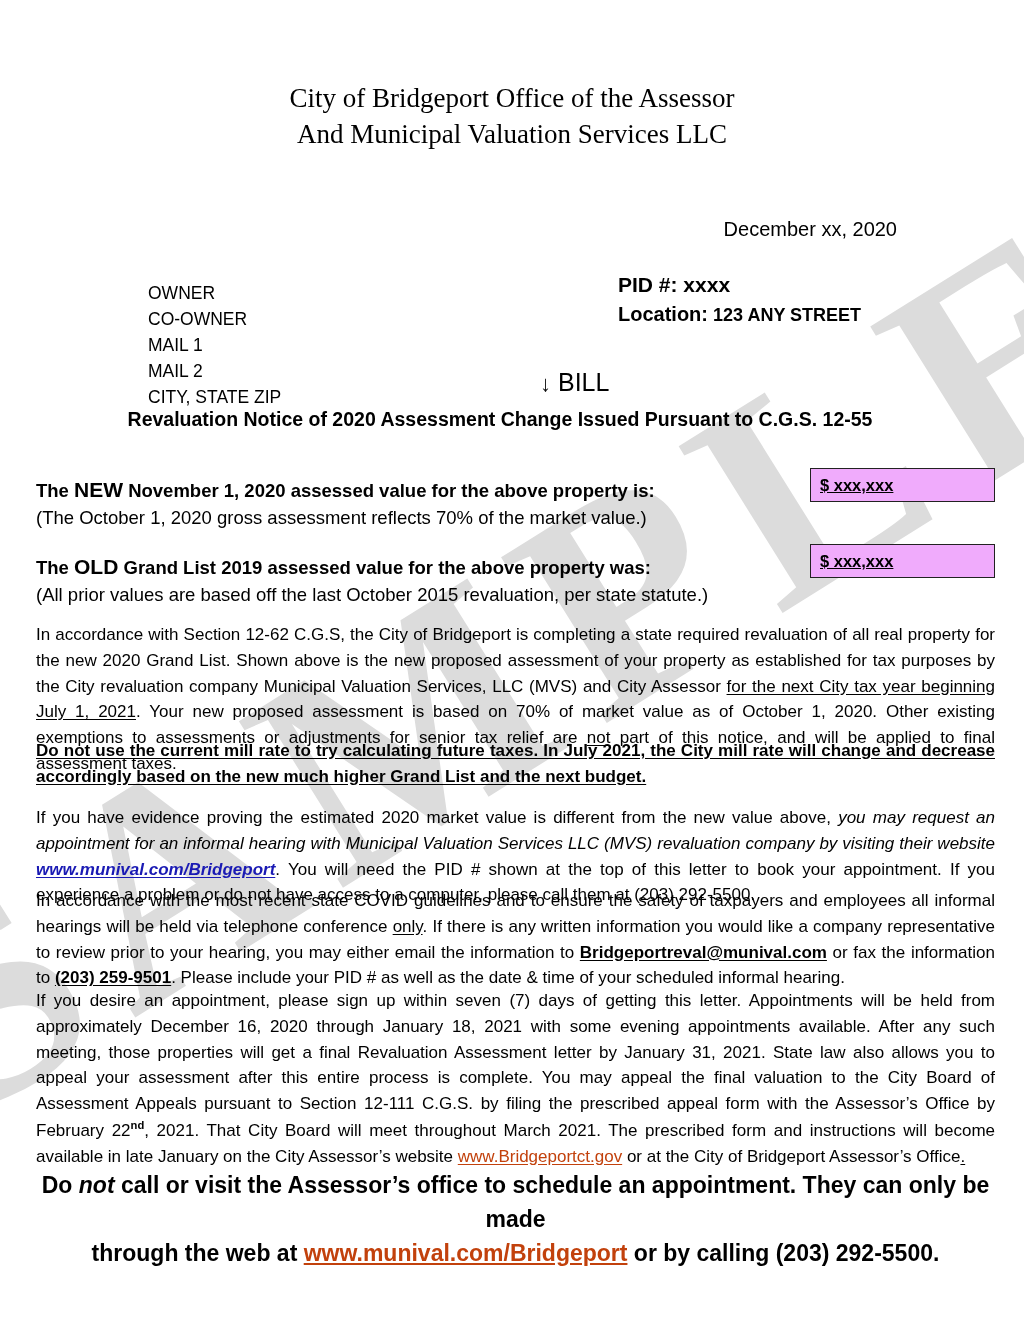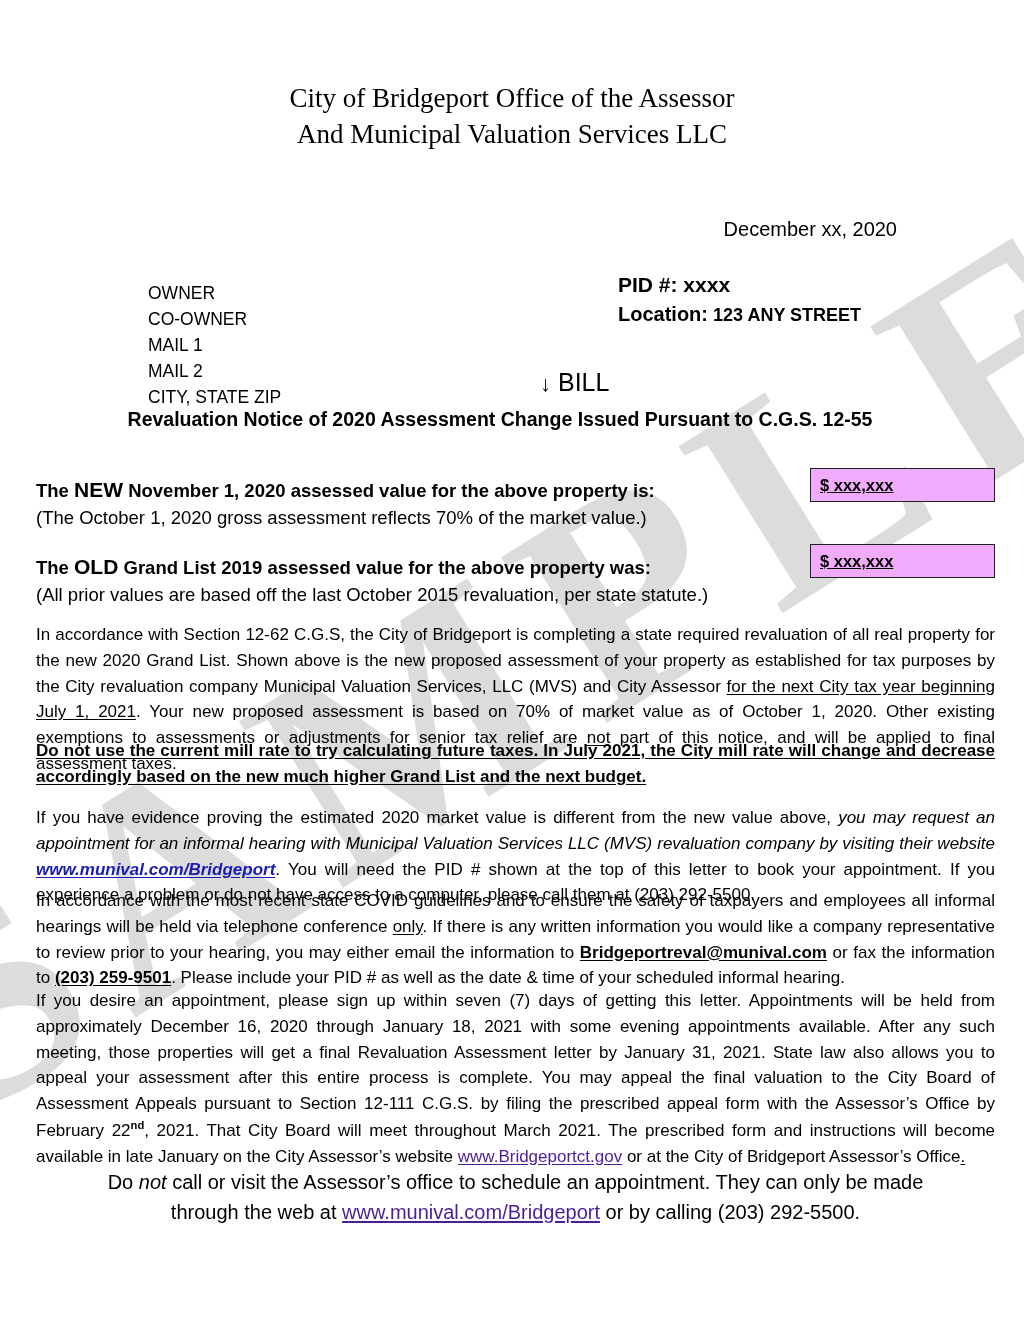--- a/index.html
+++ b/index.html
@@ -180,37 +180,37 @@
   .link-strong {
     font-weight: 700;
     font-style: italic;
     text-decoration: underline;
     text-underline-offset: 2px;
     color: #1a1ab4;
   }
   .link-plain {
     text-decoration: underline;
     text-underline-offset: 2px;
-    color: #4c1d95;
+    color: #c2410c;
   }
   .bold-u {
     font-weight: 700;
     text-decoration: underline;
     text-underline-offset: 2px;
   }
   sup { font-size: 0.66em; font-weight: 700; vertical-align: super; }
 
   .closing {
     position: absolute;
     left: 36px;
     top: 1168px;
     width: 959px;
     text-align: center;
-    font-size: 20px;
-    font-weight: 400;
+    font-size: 23px;
+    font-weight: 700;
     line-height: 1.48;
   }
   .closing .c-line { display: block; }
 </style>
 </head>
 <body>
 
 <div class="page">
 
   <div class="watermark">

